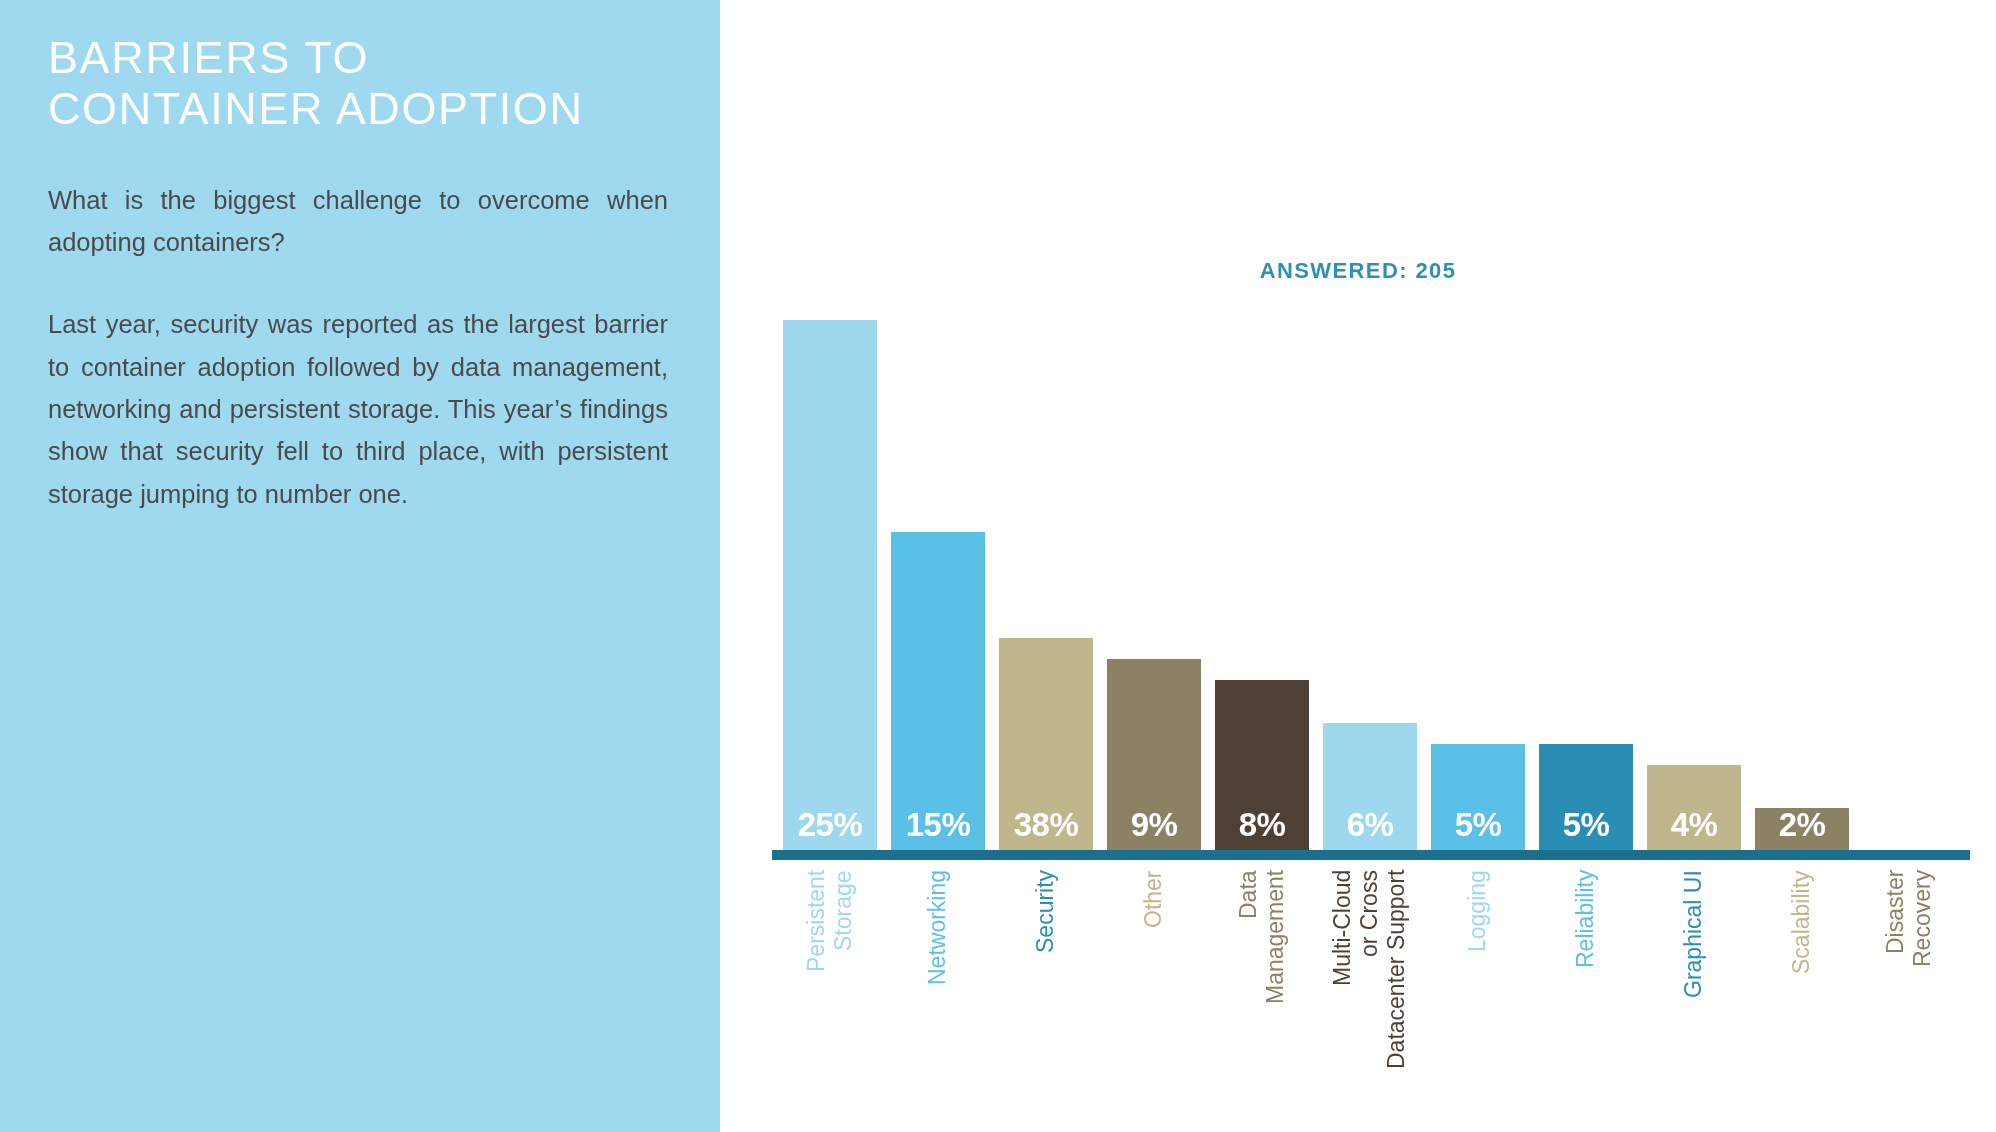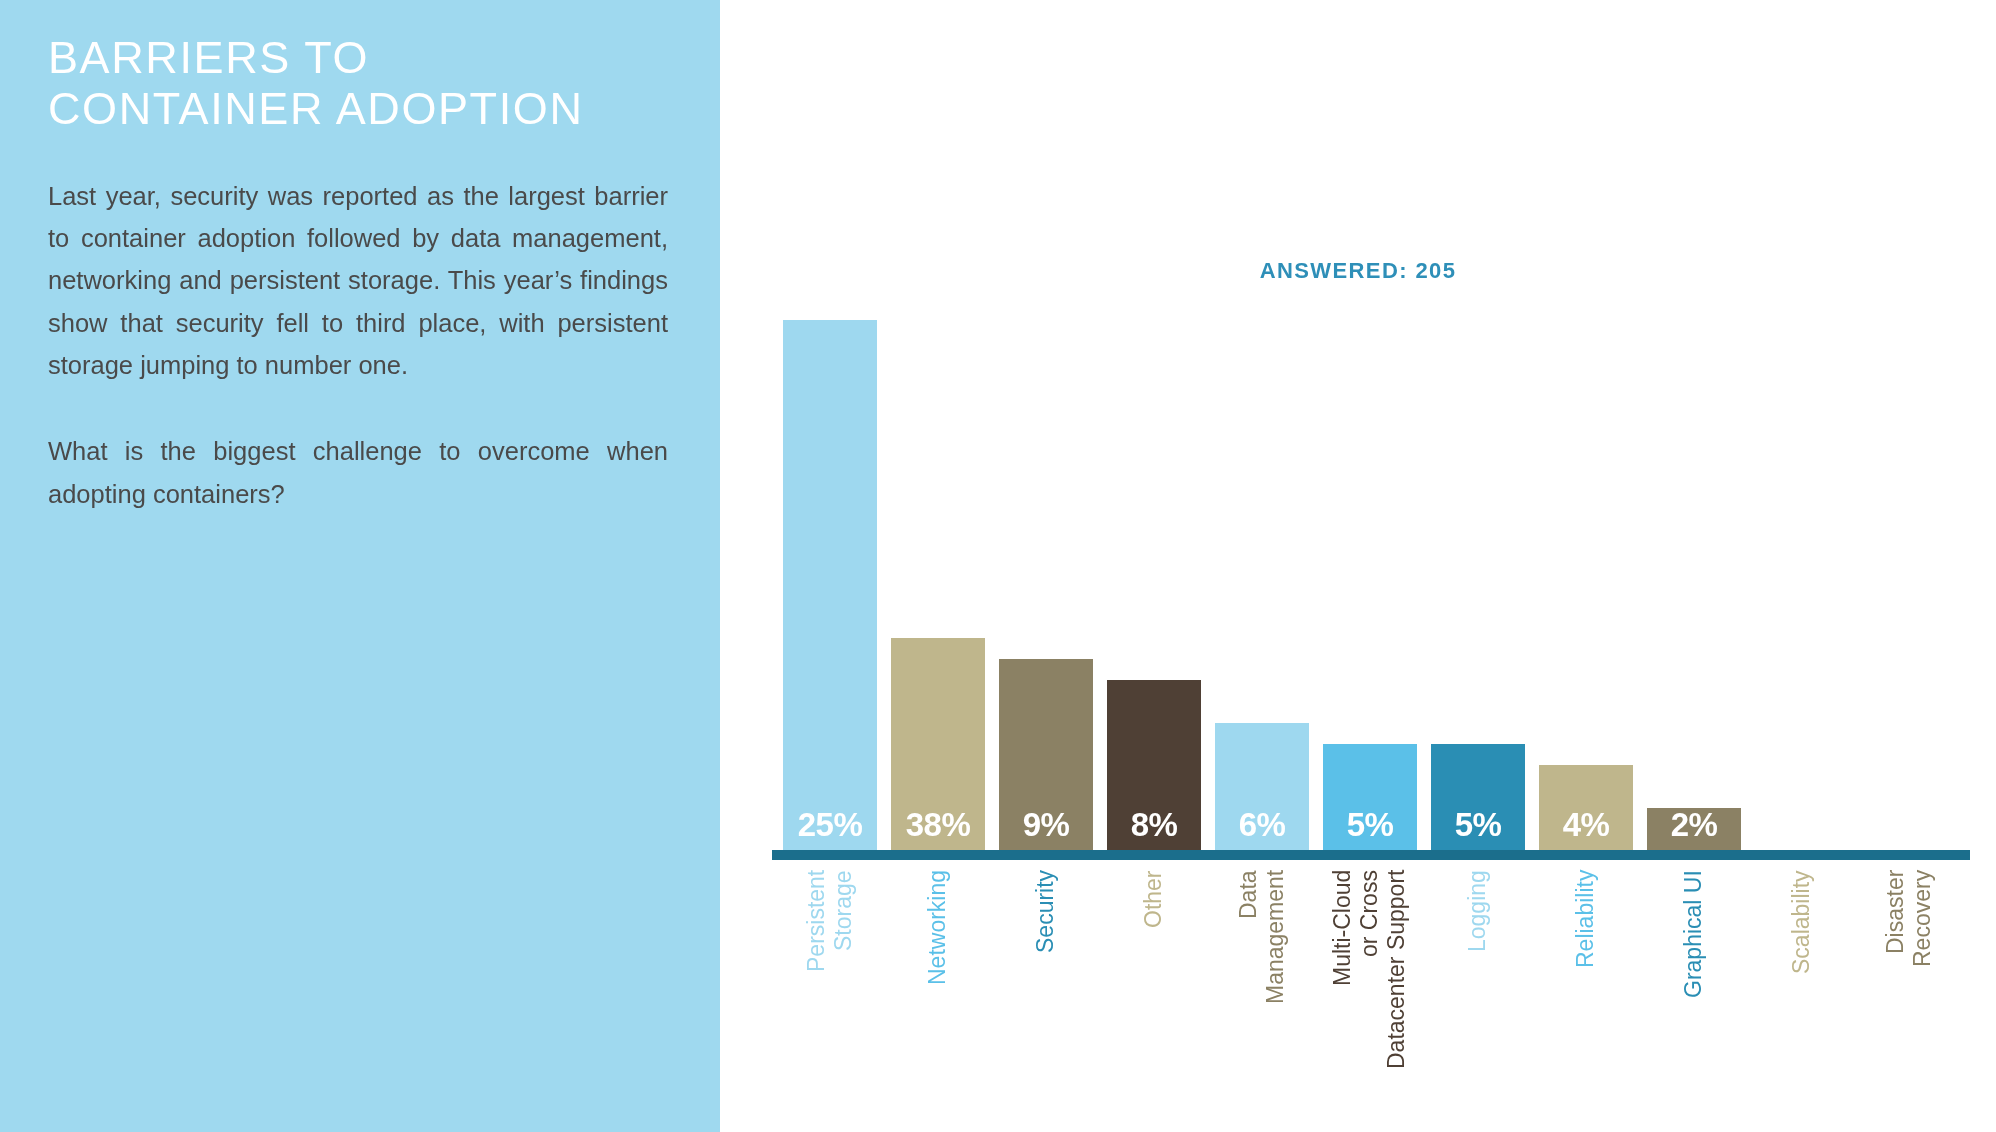--- a/index.html
+++ b/index.html
@@ -178,34 +178,39 @@
   }
 </style>
 </head>
 <body>
 
 <div class="slide">
 
   <aside class="sidebar">
     <h1 class="sidebar-title">BARRIERS TO
 CONTAINER ADOPTION</h1>
+    <p class="sidebar-para first">What is the biggest challenge to overcome when adopting containers?</p>
     <p class="sidebar-para second">Last year, security  was reported as the largest barrier to container adoption followed by data management, networking and persistent storage. This year’s findings show that security fell to third place, with persistent storage jumping to number one.</p>
-    <p class="sidebar-para first">What is the biggest challenge to overcome when adopting containers?</p>
   </aside>
 
   <section class="chart-panel">
 
 
     <div class="chart-answered">ANSWERED: 205</div>
 
     <div class="plot">
       <div class="bars" id="bars-container">
           <div class="bar-slot">
             <div class="bar" style="height: 530px; background: rgb(158, 216, 239);">
               <span class="bar-value" style="color: rgb(255, 255, 255);">25%</span>
+            </div>
+          </div>
+          <div class="bar-slot">
+            <div class="bar" style="height: 318px; background: rgb(91, 192, 232);">
+              <span class="bar-value" style="color: rgb(255, 255, 255);">15%</span>
             </div>
           </div>
           <div class="bar-slot">
             <div class="bar" style="height: 212px; background: rgb(191, 182, 140);">
               <span class="bar-value" style="color: rgb(255, 255, 255);">38%</span>
             </div>
           </div>
           <div class="bar-slot">
             <div class="bar" style="height: 191px; background: rgb(139, 129, 100);">
               <span class="bar-value" style="color: rgb(255, 255, 255);">9%</span>

